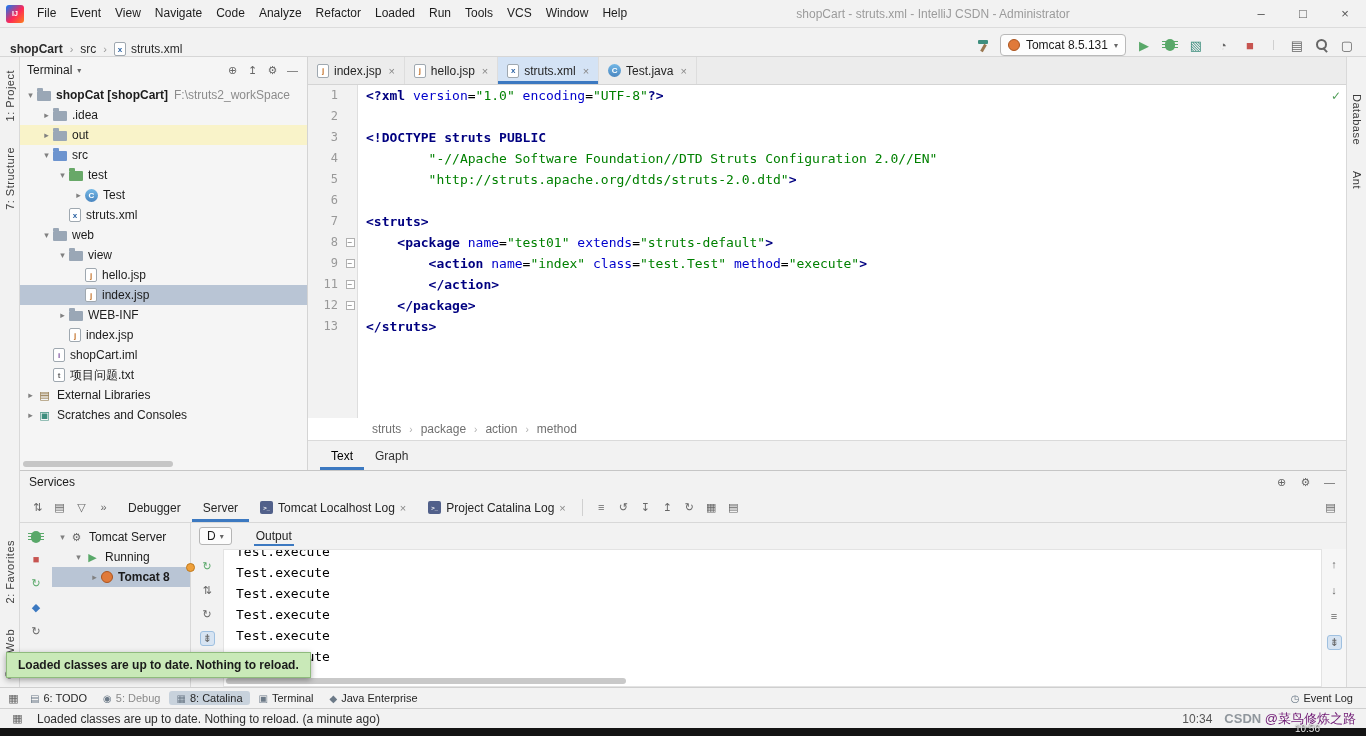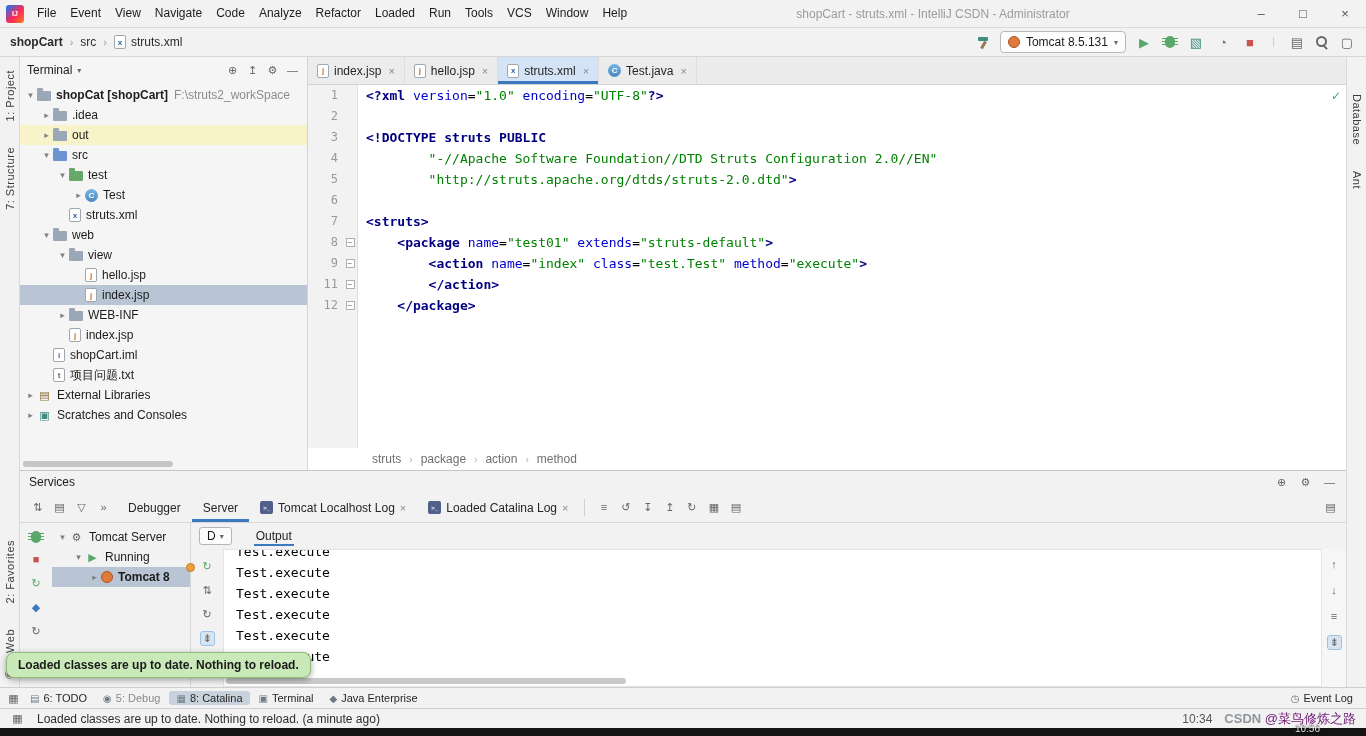--- a/index.html
+++ b/index.html
@@ -10,21 +10,21 @@
 
 .titlebar{height:28px;flex:none;display:flex;align-items:center;background:#f2f2f2;border-bottom:1px solid #dcdcdc;padding-left:6px}
 .logo{width:18px;height:18px;border-radius:3px;background:linear-gradient(135deg,#087cfa,#fe2857 55%,#fc801d);color:#fff;font-size:7px;font-weight:bold;display:flex;align-items:center;justify-content:center;margin-right:6px;flex:none}
 .menubar{display:flex}
 .mi{padding:0 7px;line-height:27px;font-size:12px;color:#1d1d1d;white-space:nowrap}
 .win-title{flex:1;text-align:center;font-size:12px;color:#9b9b9b;white-space:nowrap;overflow:hidden}
 .winbtns{display:flex;margin-left:8px}
 .winbtns span{width:42px;text-align:center;line-height:27px;color:#555;font-size:13px}
 
 
-.navbar{height:29px;flex:none;display:flex;align-items:center;background:#f2f2f2;border-bottom:1px solid #d6d6d6;padding:0 10px}
+.navbar{height:29px;flex:none;display:flex;align-items:flex-end;background:#f2f2f2;border-bottom:1px solid #d6d6d6;padding:0 10px}
 .bc{display:flex;align-items:center;gap:7px;font-size:12px}
 .bc .sep{color:#999;font-size:11px}
 .bc-item{display:flex;align-items:center;gap:5px;color:#2b2b2b}
 .bc-item.bold{font-weight:bold}
 .nav-right{margin-left:auto;display:flex;align-items:center;gap:9px}
 .runcombo{display:flex;align-items:center;gap:6px;border:1px solid #b9b9b9;border-radius:4px;background:#fdfdfd;height:22px;padding:0 7px;font-size:12px;white-space:nowrap}
 
 
 .ic{display:inline-flex;align-items:center;justify-content:center;width:18px;height:18px;font-size:13px;color:#666;flex:none;line-height:1}
 .ic.sm{width:15px;height:15px;font-size:11px}
@@ -119,21 +119,21 @@
 .d-btn{display:flex;align-items:center;gap:4px;border:1px solid #b5b5b5;border-radius:3px;background:#fcfcfc;padding:1px 7px}
 .out-tab{padding:3px 2px;color:#1e1e1e;box-shadow:inset 0 -2px 0 #3c79c1}
 .so-body{flex:1;display:flex;min-height:0}
 .so-strip{width:32px;flex:none;display:flex;flex-direction:column;align-items:center;gap:9px;padding-top:10px}
 .so-text{flex:1;position:relative;overflow:hidden;background:#fff;border:1px solid #e3e3e3;font-family:"DejaVu Sans Mono","Liberation Mono",monospace;font-size:13px;line-height:21px;color:#000;padding-left:12px}
 .so-lines{margin-top:-9px}
 .so-hscroll{position:absolute;left:2px;bottom:2px;width:400px;height:6px;background:#c9c9c9;border-radius:3px}
 .so-right{width:24px;flex:none;background:#f6f6f6;display:flex;flex-direction:column;align-items:center;gap:11px;padding-top:8px}
 
 
-.tooltip{position:absolute;left:6px;top:652px;background:#c9e9b8;border:1px solid #8fbb7d;border-radius:8px;padding:5px 11px;font-size:12px;font-weight:bold;color:#1a1a1a;box-shadow:0 2px 6px rgba(0,0,0,.35);z-index:50;white-space:nowrap}
+.tooltip{position:absolute;left:6px;top:652px;background:#c9e9b8;border:1px solid #8fbb7d;border-radius:0;padding:5px 11px;font-size:12px;font-weight:bold;color:#1a1a1a;box-shadow:0 2px 6px rgba(0,0,0,.35);z-index:50;white-space:nowrap}
 
 
 .twbar{height:21px;flex:none;display:flex;align-items:center;background:#f2f2f2;border-top:1px solid #cfcfcf;font-size:11px;padding:0 6px;gap:2px}
 .tw-item{display:flex;align-items:center;gap:4px;padding:1px 7px;border-radius:3px;color:#262626;white-space:nowrap}
 .tw-item.active{background:#c8d2dc}
 .tw-item.muted{color:#8a8a8a}
 .tw-item .ti{font-size:10px;color:#6c7a88}
 .statusbar{height:20px;flex:none;display:flex;align-items:center;gap:12px;background:#f2f2f2;border-top:1px solid #cfcfcf;font-size:12px;color:#2e2e2e;padding:0 10px}
 .caret{color:#555}
 .wm{white-space:nowrap;font-size:13px}
@@ -355,29 +355,34 @@
               <div class="crow"><span class="ln">2</span><span class="fold"></span><span class="ct"></span></div>
               <div class="crow"><span class="ln">3</span><span class="fold"></span><span class="ct"><span class="tk-tg">&lt;!DOCTYPE </span><span class="tk-tgb">struts </span><span class="tk-tg">PUBLIC</span></span></div>
               <div class="crow"><span class="ln">4</span><span class="fold"></span><span class="ct"><span class="tk-st">        "-//Apache Software Foundation//DTD Struts Configuration 2.0//EN"</span></span></div>
               <div class="crow"><span class="ln">5</span><span class="fold"></span><span class="ct"><span class="tk-st">        "http://struts.apache.org/dtds/struts-2.0.dtd"</span><span class="tk-tg">&gt;</span></span></div>
               <div class="crow"><span class="ln">6</span><span class="fold"></span><span class="ct"></span></div>
               <div class="crow"><span class="ln">7</span><span class="fold"></span><span class="ct"><span class="tk-tg">&lt;struts&gt;</span></span></div>
               <div class="crow"><span class="ln">8</span><span class="fold"><span class="foldbox">−</span></span><span class="ct"><span class="tk-tg">    &lt;package </span><span class="tk-at">name</span><span class="tk-tx">=</span><span class="tk-st">"test01"</span><span class="tk-tx"> </span><span class="tk-at">extends</span><span class="tk-tx">=</span><span class="tk-st">"struts-default"</span><span class="tk-tg">&gt;</span></span></div>
               <div class="crow"><span class="ln">9</span><span class="fold"><span class="foldbox">−</span></span><span class="ct"><span class="tk-tg">        &lt;action </span><span class="tk-at">name</span><span class="tk-tx">=</span><span class="tk-st">"index"</span><span class="tk-tx"> </span><span class="tk-at">class</span><span class="tk-tx">=</span><span class="tk-st">"test.Test"</span><span class="tk-tx"> </span><span class="tk-at">method</span><span class="tk-tx">=</span><span class="tk-st">"execute"</span><span class="tk-tg">&gt;</span></span></div>
               <div class="crow"><span class="ln">11</span><span class="fold"><span class="foldbox">−</span></span><span class="ct"><span class="tk-tg">        &lt;/action&gt;</span></span></div>
               <div class="crow"><span class="ln">12</span><span class="fold"><span class="foldbox">−</span></span><span class="ct"><span class="tk-tg">    &lt;/package&gt;</span></span></div>
+              <div class="crow"><span class="ln">13</span><span class="fold"></span><span class="ct"><span class="tk-tg">&lt;/struts&gt;</span></span></div>
             </div>
           <div class="ecrumbs">
               <span class="crumb">struts</span>
               <span class="sep">›</span>
               <span class="crumb">package</span>
               <span class="sep">›</span>
               <span class="crumb">action</span>
               <span class="sep">›</span>
               <span class="crumb">method</span>
+            </div>
+          <div class="eviews">
+              <span class="vtab active">Text</span>
+              <span class="vtab">Graph</span>
             </div>
         </div>
       </div>
 
       <div class="services">
         <div class="sv-head">
           <span>Services</span>
           <span class="sp"></span>
           <span class="ic sm">⊕</span>
           <span class="ic sm">⚙</span>
@@ -397,21 +402,21 @@
               <div class="sv-tab active">
                 <span>Server</span>
               </div>
               <div class="sv-tab">
                 <span class="conic">&gt;_</span>
                 <span>Tomcat Localhost Log</span>
                 <span class="x">×</span>
               </div>
               <div class="sv-tab">
                 <span class="conic">&gt;_</span>
-                <span>Loaded Catalina Log</span>
+                <span>Project Catalina Log</span>
                 <span class="x">×</span>
               </div>
             </div>
           <span class="vsep"></span>
           <div class="icgroup">
             <span class="ic sm">≡</span>
             <span class="ic sm">↺</span>
             <span class="ic sm">↧</span>
             <span class="ic sm">↥</span>
             <span class="ic sm">↻</span>

